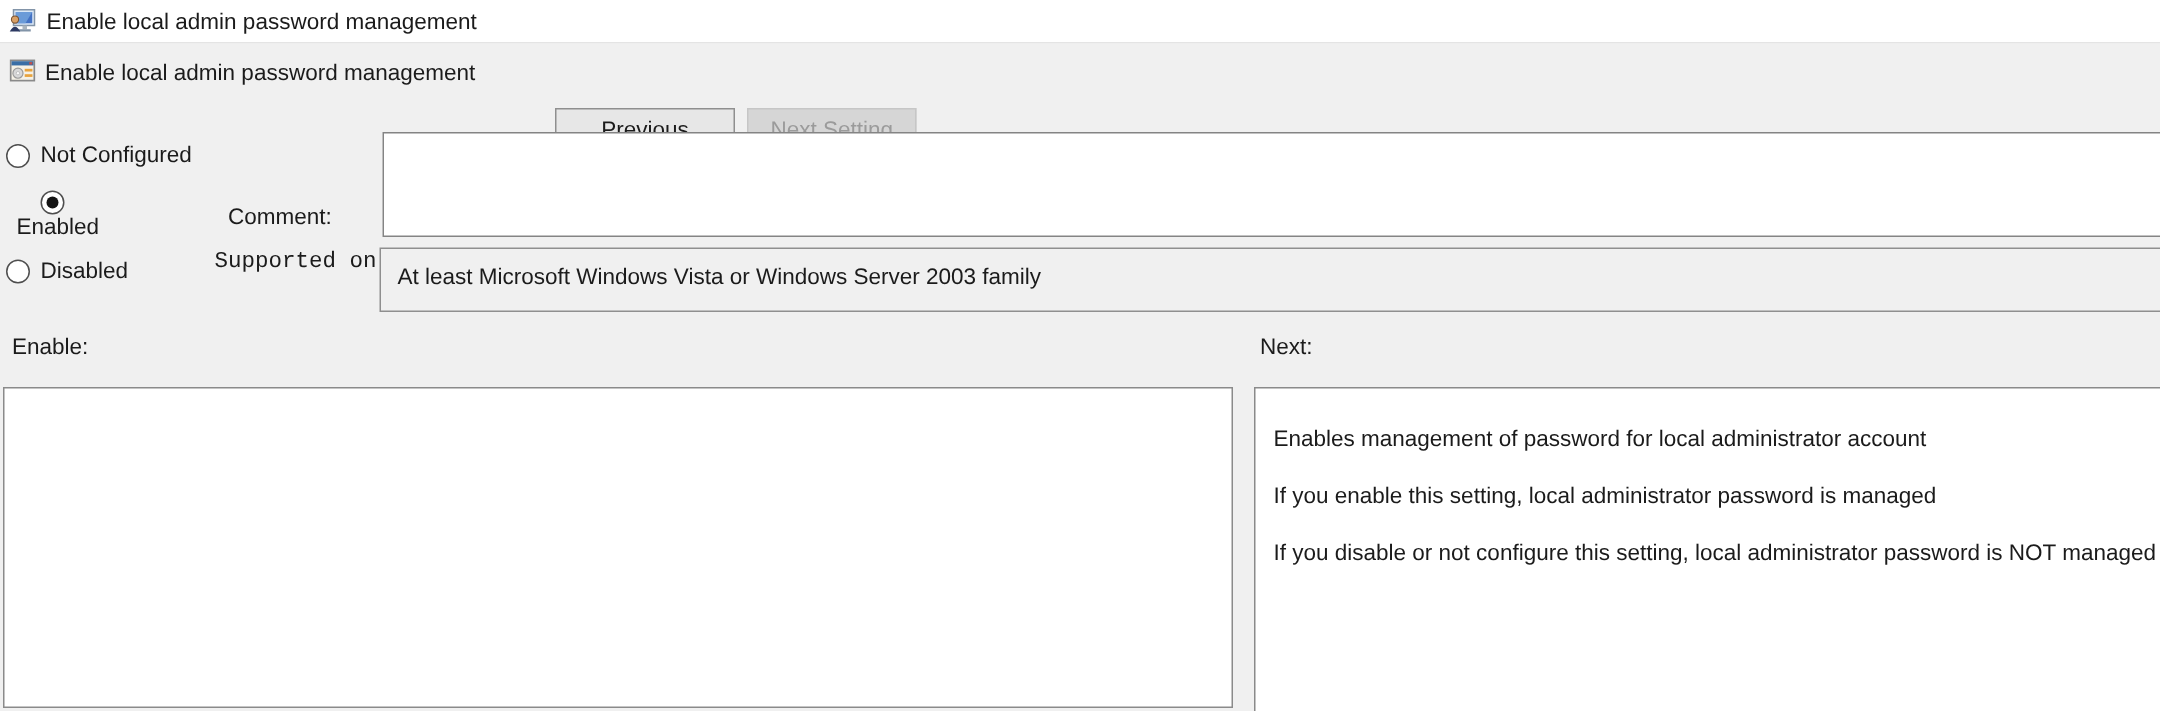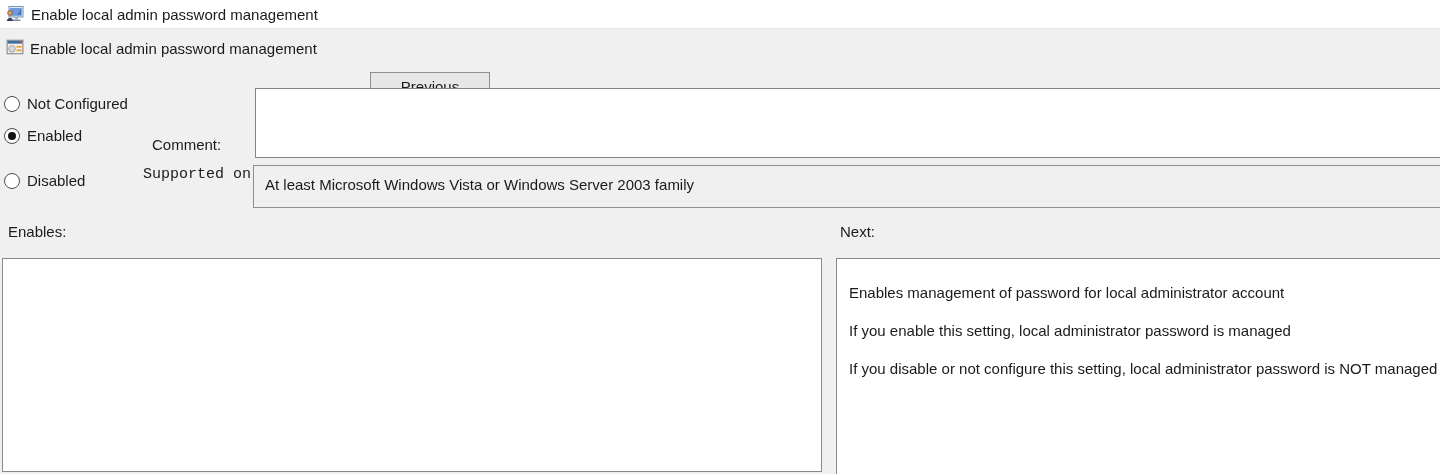--- a/index.html
+++ b/index.html
@@ -34,21 +34,21 @@
     font-family: inherit; font-size: 15px; color: #1b1b1b;
     text-align: center; line-height: 27px; padding: 0 12px; cursor: default;
   }
   .btn-prev { left: 370px; width: 120px; }
   .btn-next { left: 498px; width: 113px; }
   .btn.disabled { background: #d6d6d6; border-color: #c6c6c6; color: #9b9b9b; }
 
   
   .radio-row { position: absolute; left: 4px; display: flex; align-items: center; cursor: default; text-align: center; }
   .radio-row.r0 { top: 95px; }
-  .radio-row.r1 { top: 127px; }
+  .radio-row.r1 { top: 127px; flex-direction: column; }
   .radio-row.r2 { top: 172px; }
   .radio-circle {
     width: 16px; height: 16px; border-radius: 50%;
     border: 1px solid #4e4e4e; background: #ffffff;
     display: inline-flex; align-items: center; justify-content: center;
     flex: 0 0 auto;
   }
   .radio-circle .dot { width: 8px; height: 8px; border-radius: 50%; background: transparent; }
   .radio-row.selected .radio-circle .dot { background: #141414; }
   .radio-label { margin-left: 7px; white-space: nowrap; }
@@ -114,20 +114,21 @@
         <rect x="1.5" y="2.5" width="13" height="2.5" fill="#3a6ea5"></rect>
         <rect x="12" y="3" width="1.8" height="1.5" fill="#c0504d"></rect>
         <circle cx="5.3" cy="9.6" r="3" fill="#d8d8d8" stroke="#9a9a9a" stroke-width="0.7"></circle>
         <circle cx="5.3" cy="9.6" r="1" fill="#fafafa" stroke="#b0b0b0" stroke-width="0.4"></circle>
         <rect x="9.3" y="7" width="4.6" height="1.6" fill="#e8a33d"></rect>
         <rect x="9.3" y="10.2" width="4.6" height="1.6" fill="#e8a33d"></rect>
       </svg>
     </span>
     <span class="txt">Enable local admin password management</span>
     <button class="btn btn-prev">Previous Setting</button>
+    <button class="btn btn-next disabled" id="next-btn" disabled="">Next Setting</button>
   </div>
 
   <div class="radio-row r0">
     <span class="radio-circle">
         <span class="dot"></span>
       </span>
     <span class="radio-label">Not Configured</span>
   </div>
   <div class="radio-row r1 selected">
     <span class="radio-circle">
@@ -141,21 +142,21 @@
       </span>
     <span class="radio-label">Disabled</span>
   </div>
 
   <span class="lbl lbl-comment">Comment:</span>
   <textarea class="comment-box" style=""></textarea>
 
   <span class="lbl lbl-supported">Supported on:</span>
   <div class="supported-box">At least Microsoft Windows Vista or Windows Server 2003 family</div>
 
-  <span class="lbl lbl-options">Enables:</span>
+  <span class="lbl lbl-options">Enable:</span>
   <div class="options-box"></div>
 
   <span class="lbl lbl-help">Next:</span>
   <div class="help-box">
     <p>Enables management of password for local administrator account</p>
     <p>If you enable this setting, local administrator password is managed</p>
     <p>If you disable or not configure this setting, local administrator password is NOT managed</p>
   </div>
 
 </div>

